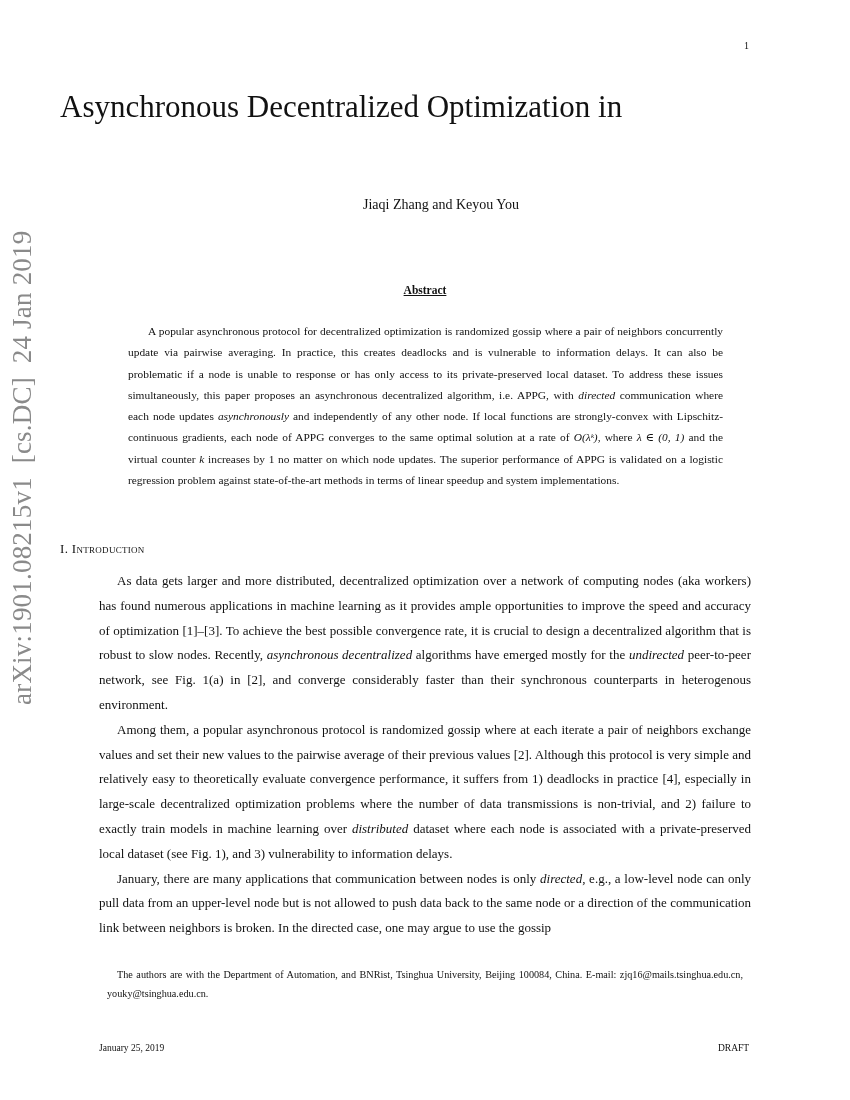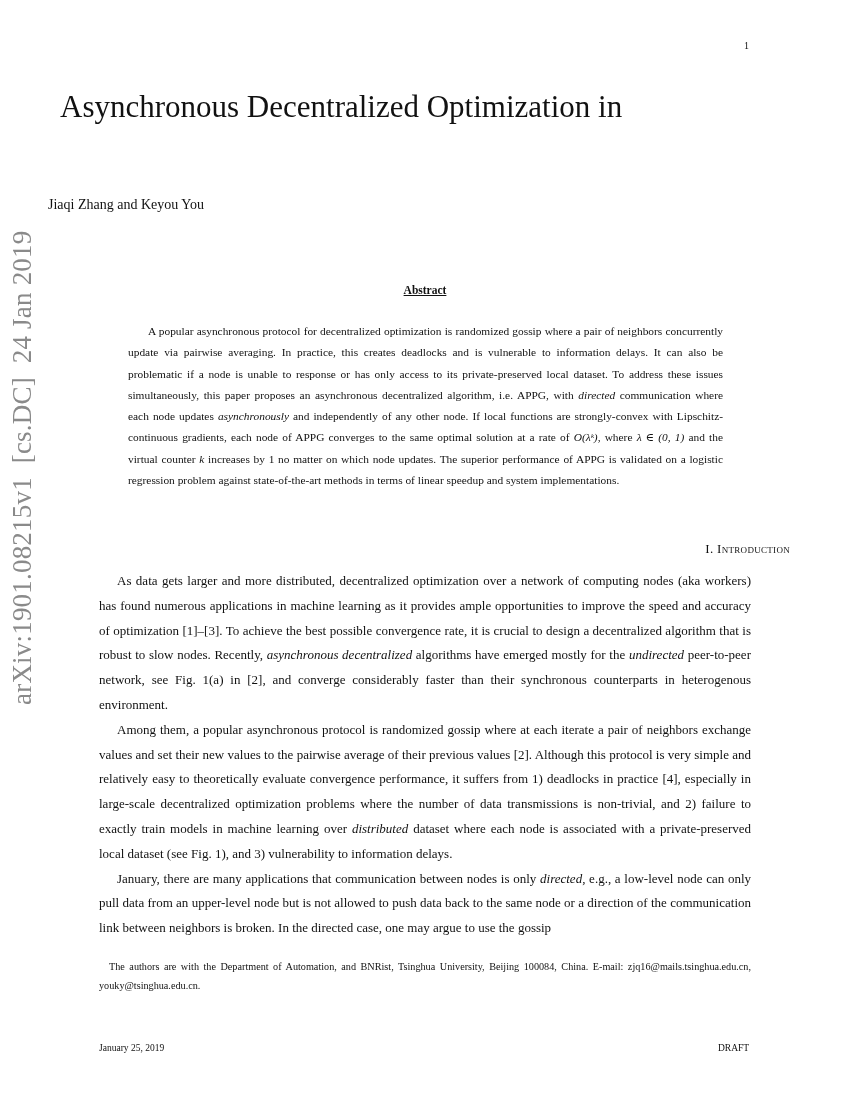--- a/index.html
+++ b/index.html
@@ -6,52 +6,52 @@
     body {
       width: 850px; height: 1100px; position: relative; overflow: hidden;
       font-family: "Liberation Serif", "DejaVu Serif", serif; color: #111;
     }
     .page-number { position: absolute; top: 40px; left: 744px; font-size: 10px; }
     .title {
       position: absolute; top: 78px; left: 60px; width: 730px;
       text-align: left; font-size: 31px; line-height: 58px; font-weight: normal; margin: 0;
     }
     .authors {
-      position: absolute; top: 197px; left: 48px; width: 730px;
-      font-size: 14px;
+      position: absolute; top: 197px; left: 76px; width: 730px;
+      text-align: center; font-size: 14px;
     }
     .arxiv-stamp {
       position: absolute; left: 7px; top: 705px;
       transform-origin: 0 0; transform: rotate(-90deg);
       font-size: 27px; color: #8a8a8a; white-space: pre; letter-spacing: 0.2px;
     }
     .abstract-heading {
       position: absolute; top: 284px; left: 60px; width: 730px;
       text-align: center; font-size: 11.5px; font-weight: bold; text-decoration: underline;
     }
     .abstract-body {
       position: absolute; top: 321px; left: 128px; width: 595px;
       font-size: 11.4px; line-height: 21.3px; text-align: justify;
       text-indent: 20px; margin: 0;
     }
     .section-heading {
       position: absolute; top: 541px; left: 60px; width: 730px;
-      text-align: right; font-size: 13px; letter-spacing: 0.3px;
+      text-align: left; font-size: 13px; letter-spacing: 0.3px;
     }
     .section-heading .sc { font-variant: small-caps; }
     .body-text {
       position: absolute; top: 569px; left: 99px; width: 652px;
       font-size: 13px; line-height: 24.8px; text-align: justify;
     }
     .body-text p { margin: 0; text-indent: 18px; }
     .footnote {
       position: absolute; top: 958px; left: 99px; width: 652px;
       font-size: 10.2px; line-height: 18.5px; text-align: justify;
     }
-    .footnote p { margin: 0; text-indent: 10px; }
+    .footnote p { margin: 8px; text-indent: 10px; }
     .footer-date { position: absolute; top: 1043px; left: 99px; font-size: 9.5px; }
     .footer-draft { position: absolute; top: 1043px; left: 718px; font-size: 9.5px; }
     em, i { font-style: italic; }
     .math { font-style: italic; }
   </style>
 </head>
 <body>
 
 <div class="page-number">1</div>
 

